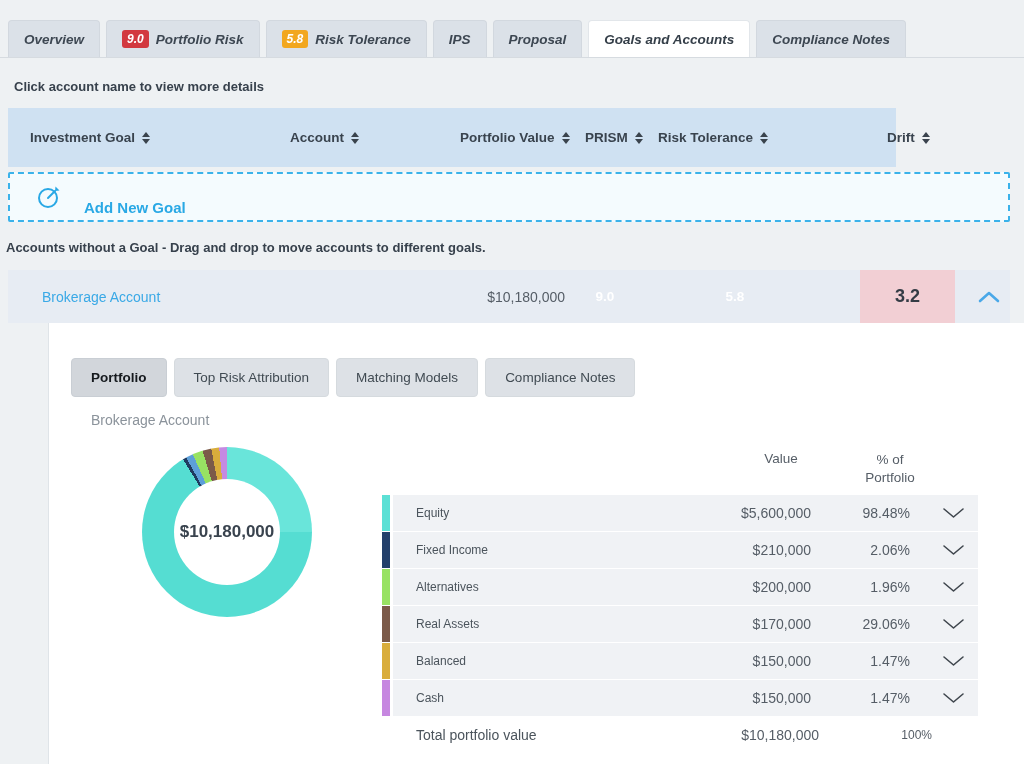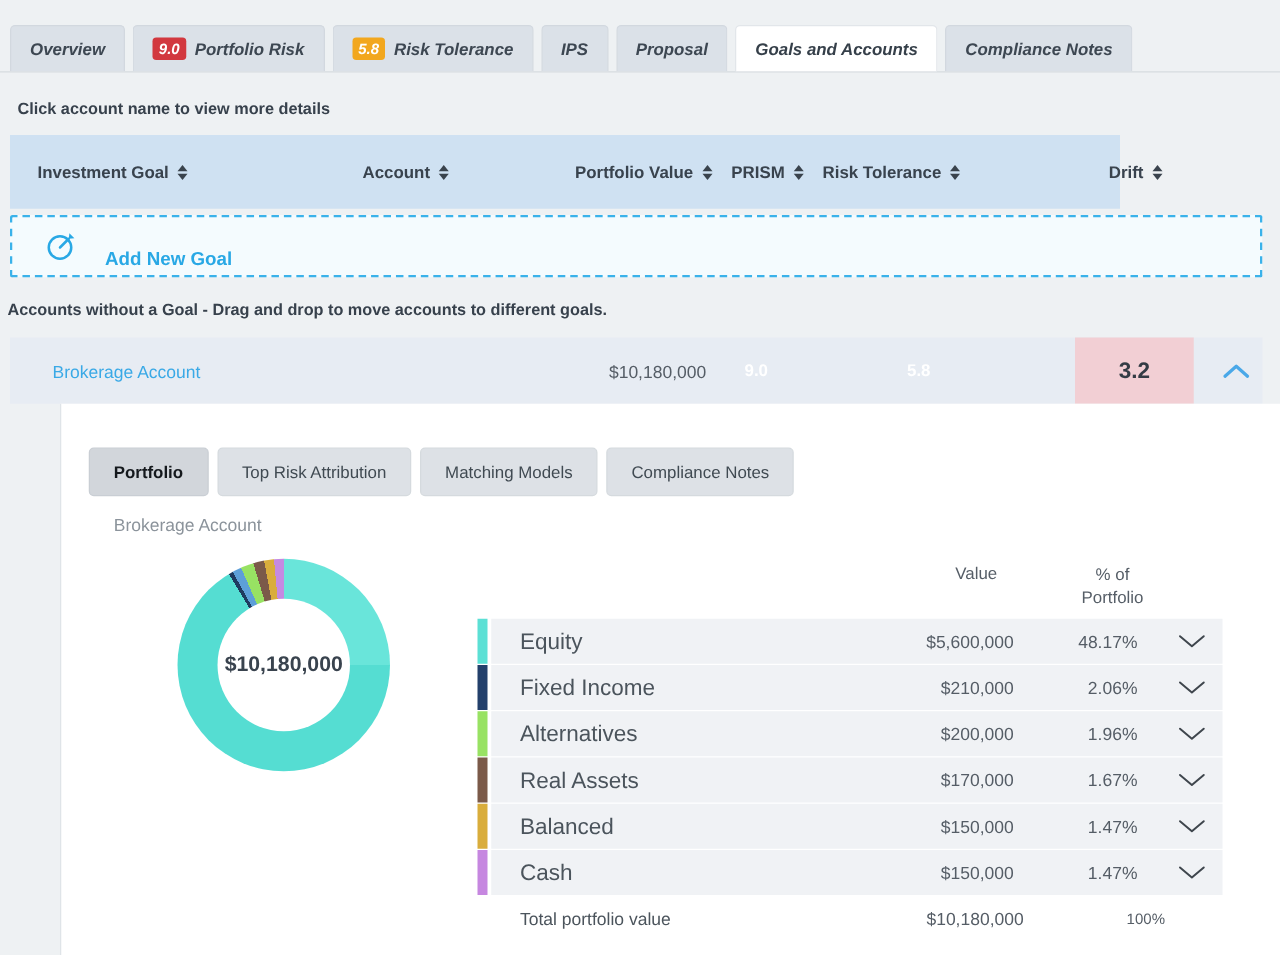--- a/index.html
+++ b/index.html
@@ -65,21 +65,21 @@
   .donut .center-label { font-size:17px; font-weight:bold; color:#39434e; }
 
   
   .holdings { position:absolute; left:325px; top:124px; width:612px; }
   .h-headers { position:relative; height:48px; }
   .h-val-head { position:absolute; left:357px; top:4px; width:100px; text-align:center; font-size:13.5px; color:#565e67; }
   .h-pct-head { position:absolute; left:466px; top:4px; width:100px; text-align:center; font-size:13.5px; color:#565e67; line-height:18px; }
   .h-row { position:relative; height:36px; margin-bottom:1px; }
   .h-row .swatch { position:absolute; left:8px; top:0; width:8px; height:36px; }
   .h-row .bg { position:absolute; left:19px; top:0; right:8px; height:36px; background:#f0f2f5; }
-  .h-row .label { position:absolute; left:42px; top:0; height:36px; display:flex; align-items:center; font-size:18px; color:#4b545c; }
+  .h-row .label { position:absolute; left:42px; top:0; height:36px; display:flex; align-items:center; font-size:12px; color:#4b545c; }
   .h-row .value { position:absolute; left:317px; width:120px; top:0; height:36px; display:flex; align-items:center; justify-content:flex-end; font-size:14px; color:#555d66; }
   .h-row .pct { position:absolute; left:446px; width:90px; top:0; height:36px; display:flex; align-items:center; justify-content:flex-end; font-size:14px; color:#555d66; }
   .h-row .chev { position:absolute; left:568px; top:0; height:36px; display:flex; align-items:center; cursor:pointer; }
   .h-total { position:relative; height:36px; margin-top:0px; }
   .h-total .label { position:absolute; left:42px; top:0; height:36px; display:flex; align-items:center; font-size:14px; color:#4b545c; }
   .h-total .value { position:absolute; left:317px; width:128px; top:0; height:36px; display:flex; align-items:center; justify-content:flex-end; font-size:14px; color:#555d66; }
   .h-total .pct { position:absolute; left:468px; width:90px; top:0; height:36px; display:flex; align-items:center; justify-content:flex-end; font-size:12px; color:#555d66; }
 </style>
 </head>
 <body>
@@ -208,21 +208,21 @@
           <div>% of</div>
           <div>Portfolio</div>
         </div>
       </div>
       <div id="holdings-rows">
           <div class="h-row">
             <span class="swatch" style="background: rgb(92, 224, 213);"></span>
             <span class="bg"></span>
             <span class="label">Equity</span>
             <span class="value">$5,600,000</span>
-            <span class="pct">48.17%</span>
+            <span class="pct">98.48%</span>
             <span class="chev">
               <svg width="23" height="12" viewBox="0 0 23 12" fill="none">
                 <polyline points="2,2 11.5,10 21,2" stroke="#3f464d" stroke-width="1.6" stroke-linecap="round" stroke-linejoin="round"></polyline>
               </svg>
             </span>
           </div>
           <div class="h-row">
             <span class="swatch" style="background: rgb(35, 64, 107);"></span>
             <span class="bg"></span>
             <span class="label">Fixed Income</span>
@@ -244,21 +244,21 @@
               <svg width="23" height="12" viewBox="0 0 23 12" fill="none">
                 <polyline points="2,2 11.5,10 21,2" stroke="#3f464d" stroke-width="1.6" stroke-linecap="round" stroke-linejoin="round"></polyline>
               </svg>
             </span>
           </div>
           <div class="h-row">
             <span class="swatch" style="background: rgb(123, 90, 73);"></span>
             <span class="bg"></span>
             <span class="label">Real Assets</span>
             <span class="value">$170,000</span>
-            <span class="pct">1.67%</span>
+            <span class="pct">29.06%</span>
             <span class="chev">
               <svg width="23" height="12" viewBox="0 0 23 12" fill="none">
                 <polyline points="2,2 11.5,10 21,2" stroke="#3f464d" stroke-width="1.6" stroke-linecap="round" stroke-linejoin="round"></polyline>
               </svg>
             </span>
           </div>
           <div class="h-row">
             <span class="swatch" style="background: rgb(217, 173, 60);"></span>
             <span class="bg"></span>
             <span class="label">Balanced</span>

